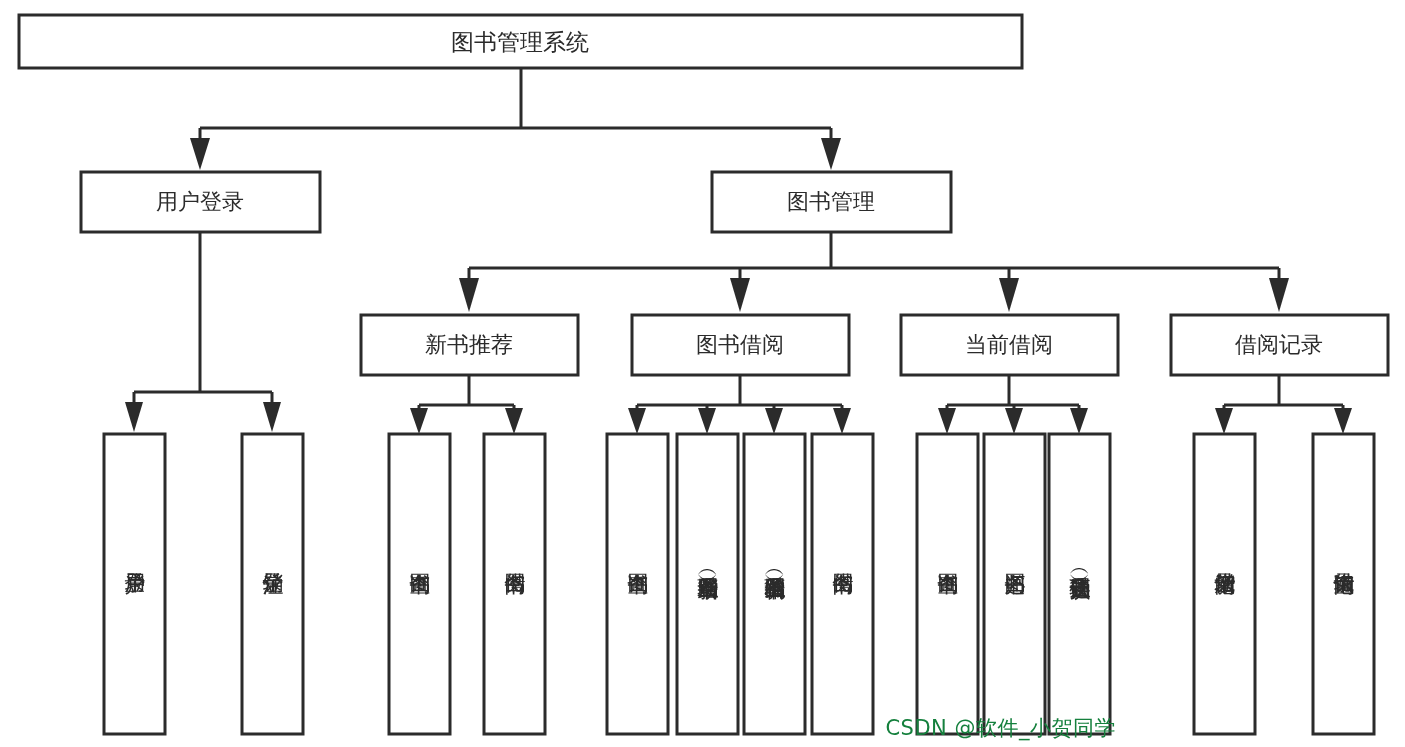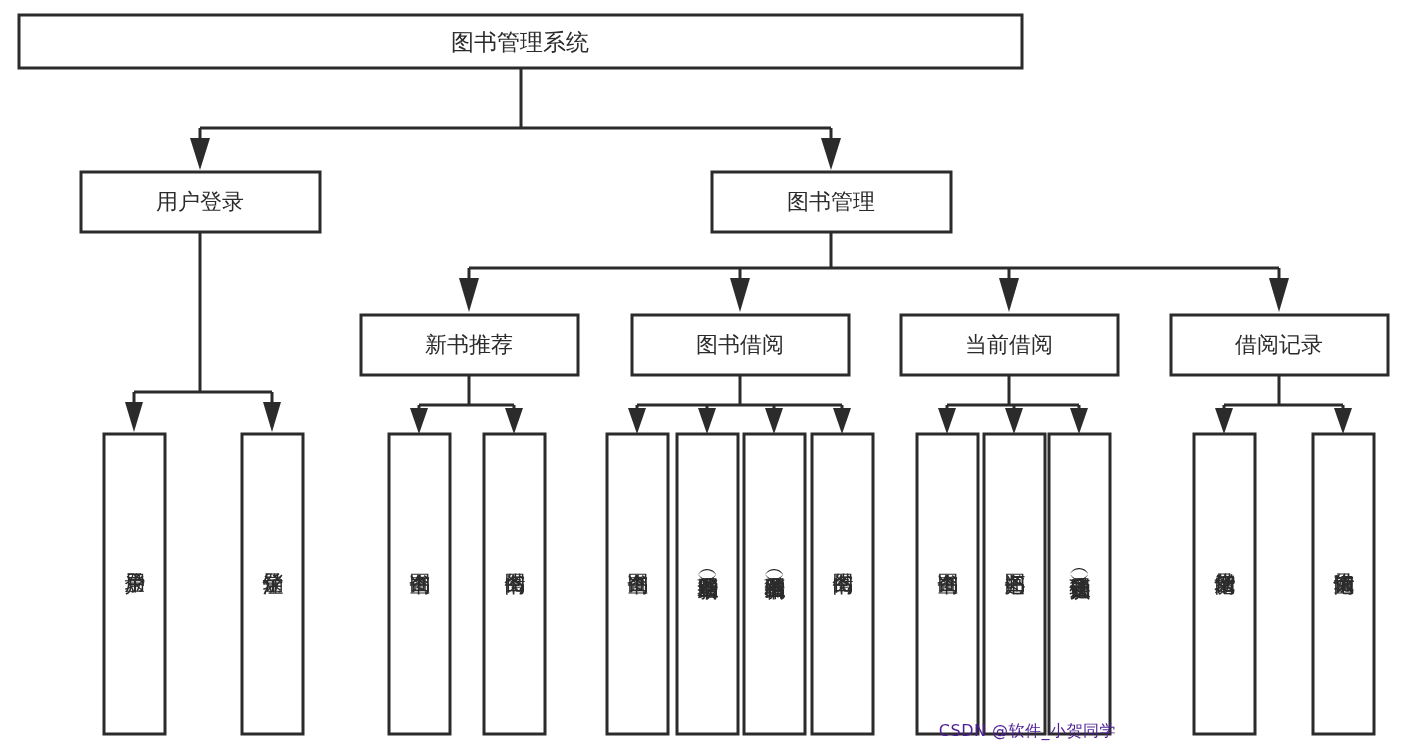--- a/index.html
+++ b/index.html
@@ -51,22 +51,22 @@
     font-size: 21px;
   }
   .title-label {
     font-size: 23px;
   }
   .watermark {
     position: absolute;
     right: 10px;
     bottom: 5px;
     font-family: "DejaVu Sans", "Liberation Sans", sans-serif;
-    font-size: 16px;
-    color: #4c1d95;
+    font-size: 21px;
+    color: #15803d;
     white-space: nowrap;
     letter-spacing: 0.5px;
     pointer-events: none;
   }
 </style>
 </head>
 <body>
 
 <div id="diagram-root">
 

